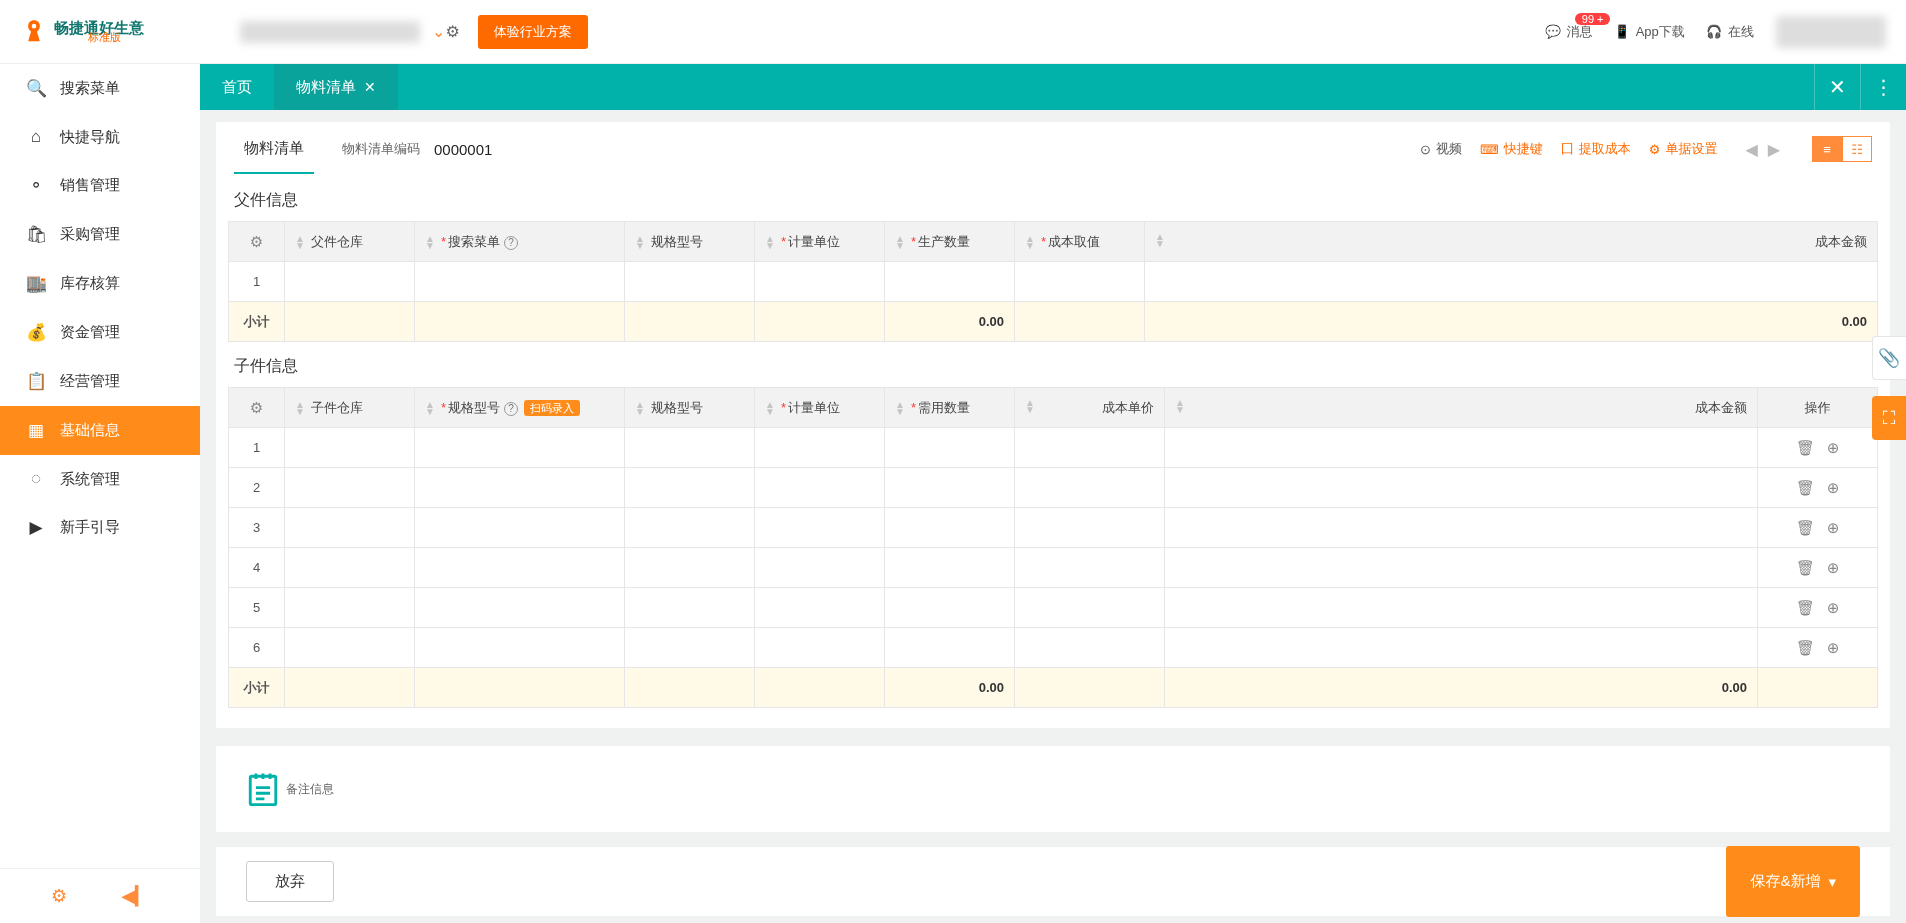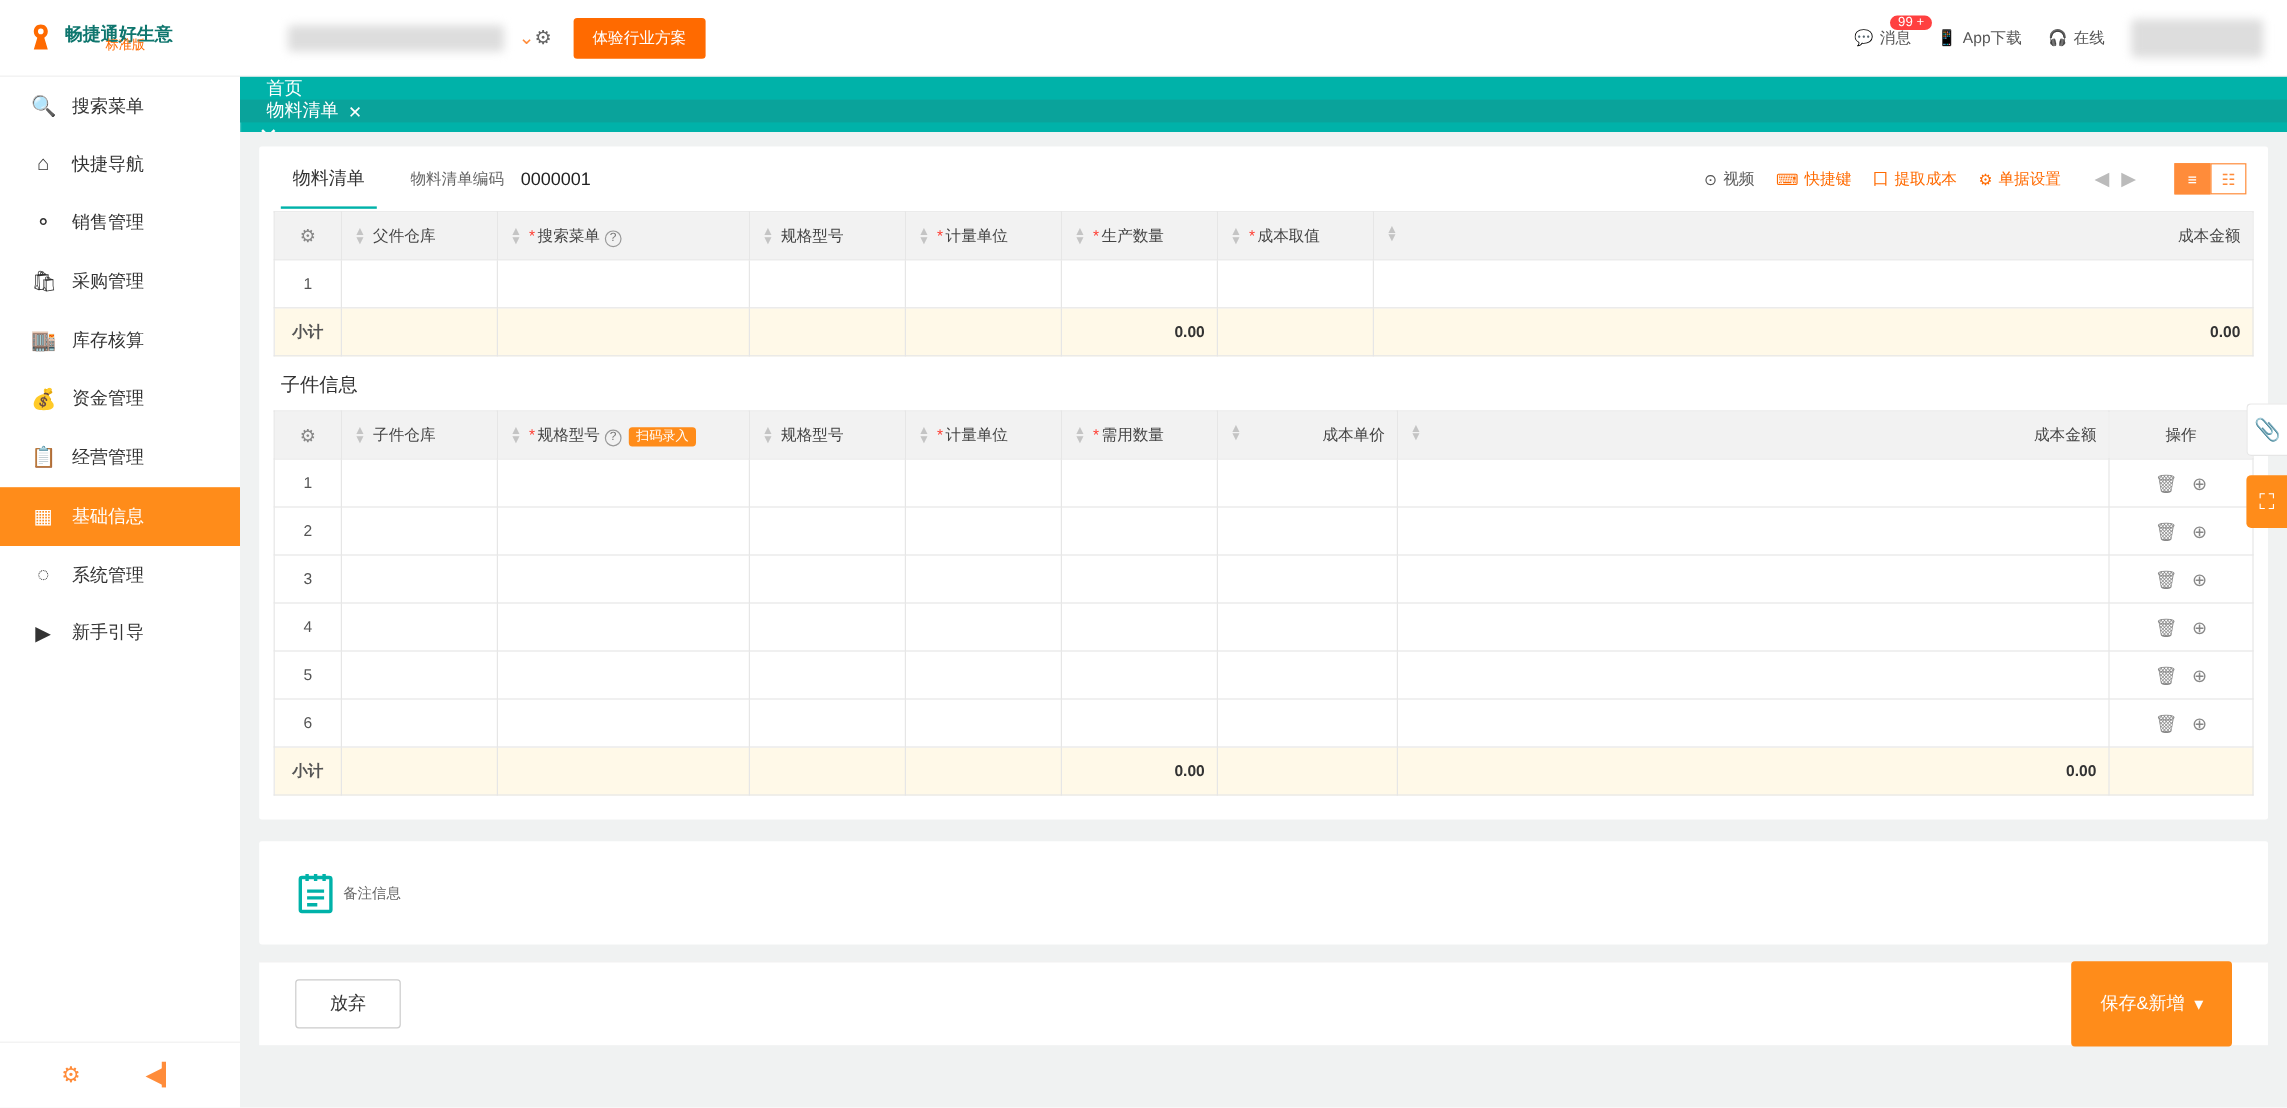--- a/index.html
+++ b/index.html
@@ -33,21 +33,21 @@
 .side-item.active { background:#ff8c1a; color:#fff; }
 .side-icon { width:20px; text-align:center; font-size:17px; }
 .side-spacer { flex:1; }
 .side-bottom { display:flex; justify-content:space-around; padding:16px 24px; border-top:1px solid #f0f0f0; }
 .side-bottom span { color:#ff8c3a; font-size:18px; }
 
 
 .main { flex:1; display:flex; flex-direction:column; min-width:0; }
 
 
-.tabstrip { height:46px; background:#00b2a9; display:flex; align-items:stretch;flex-direction:column; }
+.tabstrip { height:46px; background:#00b2a9; display:flex; align-items:stretch; }
 .tab { display:flex; align-items:center; padding:0 22px; color:#fff; font-size:15px; gap:8px; cursor:pointer; }
 .tab.active { background:#0aa39b; }
 .tab .close { font-size:14px; }
 .tabstrip-spacer { flex:1; }
 .tab-close-all { width:46px; display:flex; align-items:center; justify-content:center; color:#fff; font-size:20px; border-left:1px solid rgba(255,255,255,.25);}
 .tab-menu { width:46px; display:flex; align-items:center; justify-content:center; color:#fff; font-size:20px; border-left:1px solid rgba(255,255,255,.25);}
 
 
 .page { flex:1; background:#f0f2f2; padding:12px 16px 0 16px; display:flex; flex-direction:column; min-height:0; overflow:hidden; position:relative;}
 .card { background:#fff; border-radius:2px; }
@@ -239,20 +239,21 @@
                 <span>◀</span>
                 <span>▶</span>
               </div>
               <div class="view-toggle">
                 <div class="vt-btn active">≡</div>
                 <div class="vt-btn">☷</div>
               </div>
             </div>
           </div>
 
+          <div class="section-title">父件信息</div>
           <table class="tbl">
             <colgroup>
                 <col style="width:56px">
                 <col style="width:130px">
                 <col style="width:210px">
                 <col style="width:130px">
                 <col style="width:130px">
                 <col style="width:130px">
                 <col style="width:130px">
                 <col>

